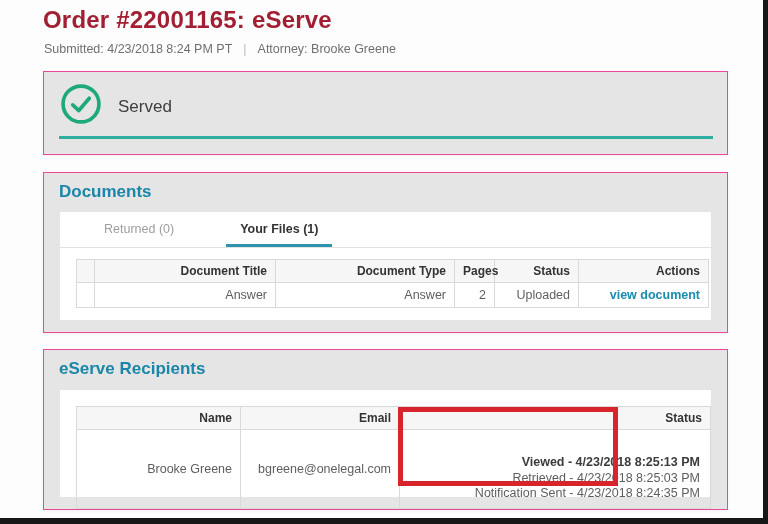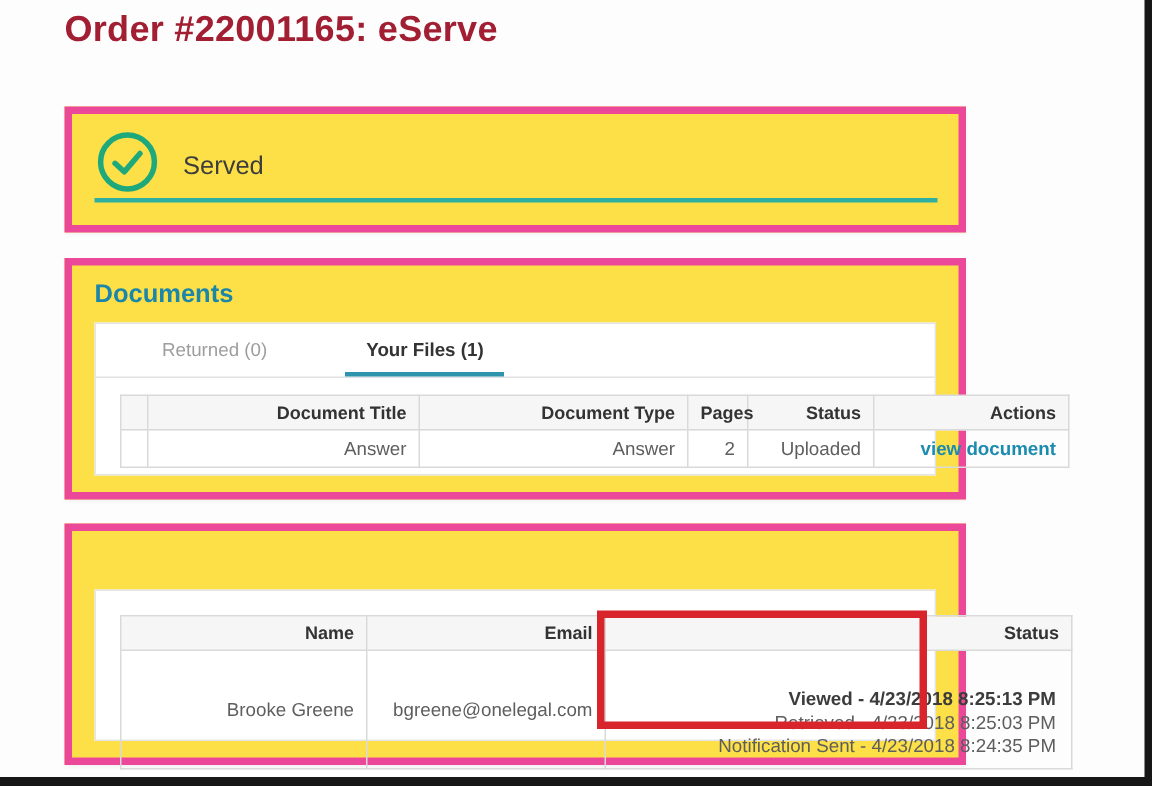--- a/index.html
+++ b/index.html
@@ -30,23 +30,23 @@
     left: 44px;
     top: 42px;
     font-size: 12.5px;
     color: #6f6f6f;
   }
   .meta .sep { color: #bdbdbd; margin: 0 11px; }
 
   .card {
     position: absolute;
     left: 43px;
-    width: 601px;
-    background: #fde047;
-    border: 5px solid #ec4899;
+    width: 685px;
+    background: #e5e5e5;
+    border: 1px solid #ec4899;
     box-shadow: 0 1px 3px rgba(0,0,0,0.05);
   }
   .served-card { top: 71px; height: 84px; }
   .check-icon { position: absolute; left: 16px; top: 11px; }
   .served-label {
     position: absolute;
     left: 74px;
     top: 25px;
     font-size: 17px;
     font-weight: 500;
@@ -136,20 +136,23 @@
     pointer-events: none;
   }
 </style>
 </head>
 <body>
 
 <div class="screen">
 
   <div class="page-title">Order #22001165: eServe</div>
 
+  <div class="meta">
+    <span>Submitted: 4/23/2018 8:24 PM PT</span><span class="sep">|</span><span>Attorney: Brooke Greene</span>
+  </div>
 
   <div class="card served-card">
     <span class="check-icon">
       <svg width="42" height="42" viewBox="0 0 48 48">
         <circle cx="24" cy="24" r="20.5" fill="none" stroke="#1ea97c" stroke-width="4.2"></circle>
         <path d="M14.5 25 L21.5 31.5 L33.5 17.5" fill="none" stroke="#1ea97c" stroke-width="4.2" stroke-linecap="round" stroke-linejoin="round"></path>
       </svg>
     </span>
     <div class="served-label">Served</div>
     <div class="served-rule"></div>
@@ -189,20 +192,21 @@
             <td>2</td>
             <td>Uploaded</td>
             <td><span class="view-doc-link">view document</span></td>
           </tr>
         </tbody>
       </table>
     </div>
   </div>
 
   <div class="card recip-card">
+    <div class="section-heading">eServe Recipients</div>
     <div class="inner-card recip-inner">
       <table class="recip-table">
         <colgroup>
           <col style="width:164px">
             <col style="width:159px">
             <col style="width:311px">
         </colgroup>
         <thead>
           <tr>
             <th>Name</th>

